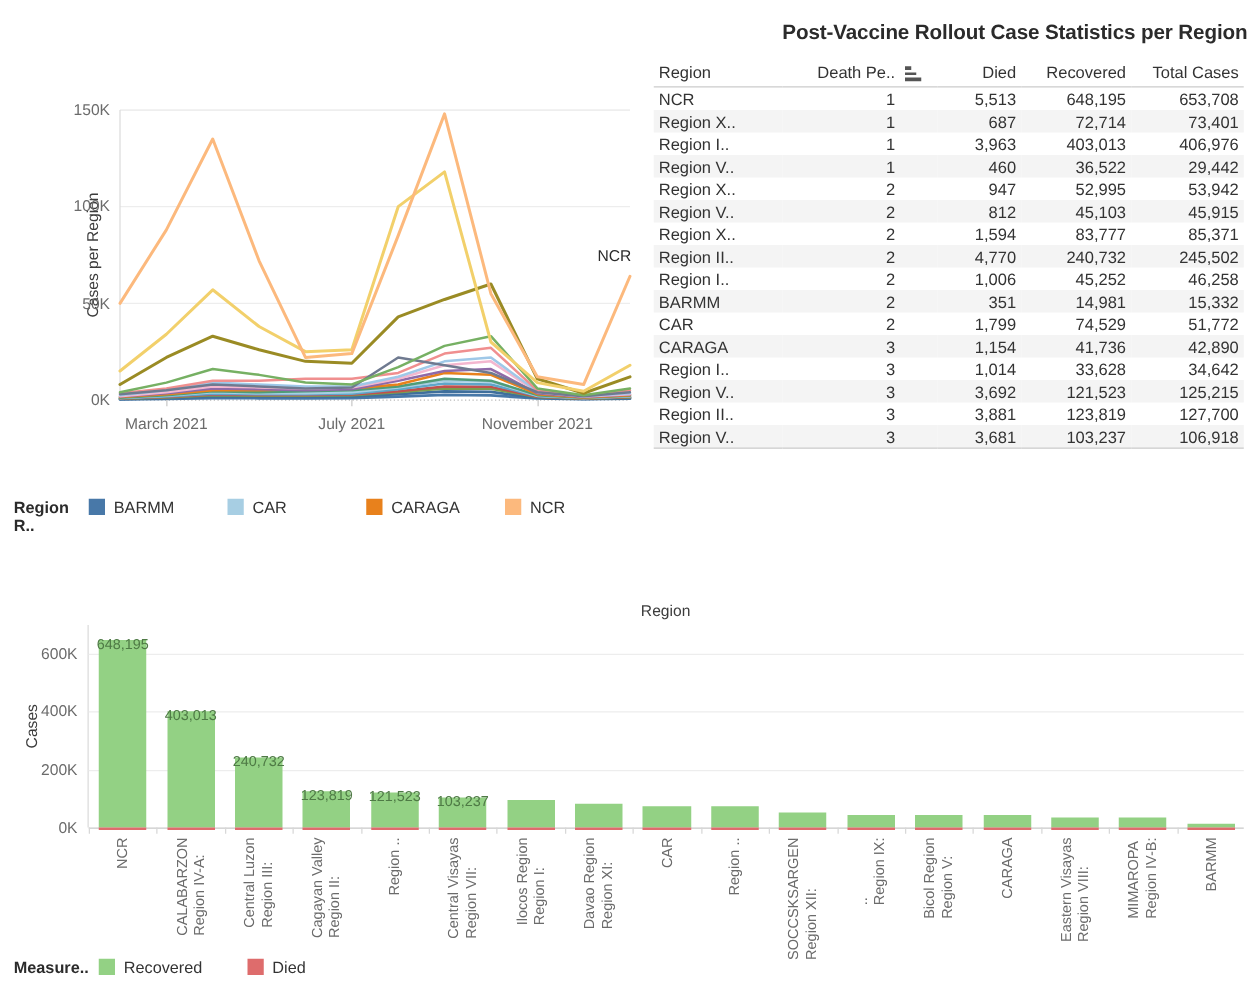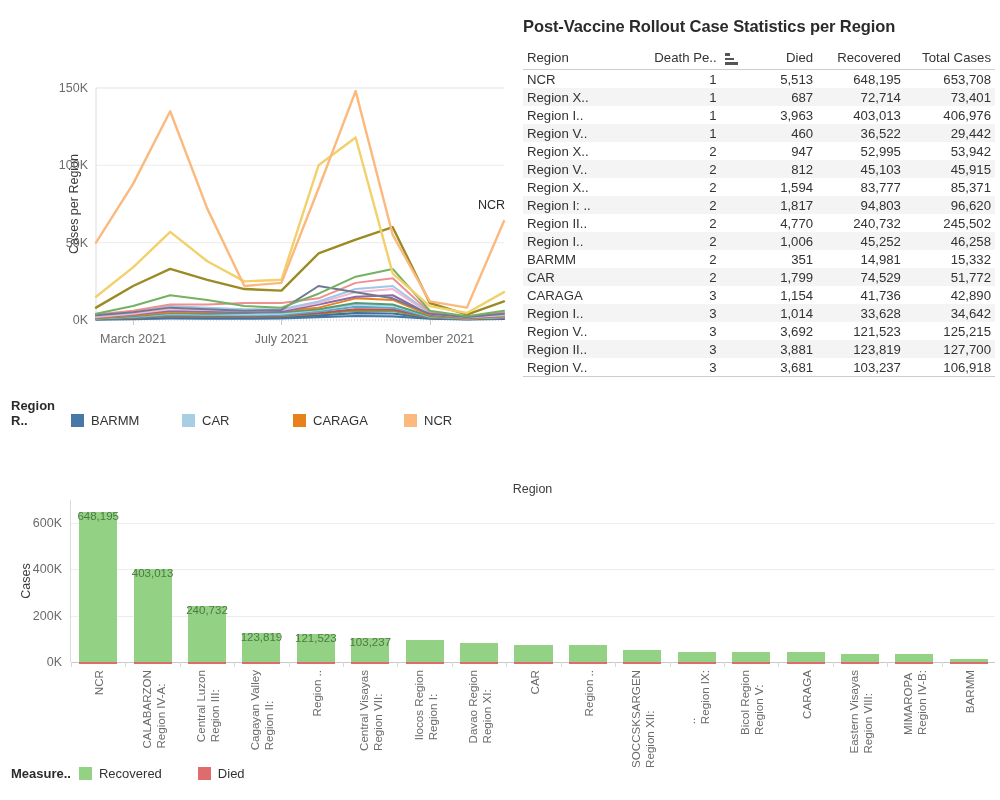--- a/index.html
+++ b/index.html
@@ -76,36 +76,36 @@
   }
   #ncr-annot {
     position: absolute;
     left: 478px; top: 198px;
     font-size: 12.5px;
     color: #2b2b2b;
   }
   
   #line-legend {
     position: absolute; left: 11px; top: 398px;
-    display: flex; align-items: flex-end; gap: 0px;
+    display: flex; align-items: flex-start; gap: 0px;
     font-size: 13px;
   }
   #line-legend .leg-title {
     font-weight: bold; color: #2b2b2b; margin-right: 8px; font-size: 13px;
   }
   .leg-item { display: flex; align-items: center; width: 111px; }
   .leg-swatch { width: 13px; height: 13px; margin-right: 7px; flex: none; }
   .leg-text { color: #333; font-size: 13px; }
 
   
   #table-panel {
     position: absolute; left: 515px; top: 0;
     width: 485px; height: 432px;
   }
-  #table-title { position: absolute; left: 8px; top: 16px; width: 475px; }
+  #table-title { position: absolute; left: 8px; top: 16px; width: 475px; text-align: right; }
   #stats-table {
     position: absolute; left: 8px; top: 48px;
     width: 472px;
     border-collapse: collapse;
     font-size: 13.2px;
   }
   #stats-table th {
     font-weight: normal;
     color: #333;
     padding: 2px 4px 4px 4px;
@@ -326,28 +326,20 @@
           </tr>
           <tr>
             <td class="col-region">Region X..</td>
             <td class="col-dp">2</td>
             <td class="col-sort"></td>
             <td class="col-died">1,594</td>
             <td class="col-rec">83,777</td>
             <td class="col-total">85,371</td>
           </tr>
           <tr>
-            <td class="col-region">Region I: ..</td>
-            <td class="col-dp">2</td>
-            <td class="col-sort"></td>
-            <td class="col-died">1,817</td>
-            <td class="col-rec">94,803</td>
-            <td class="col-total">96,620</td>
-          </tr>
-          <tr>
             <td class="col-region">Region II..</td>
             <td class="col-dp">2</td>
             <td class="col-sort"></td>
             <td class="col-died">4,770</td>
             <td class="col-rec">240,732</td>
             <td class="col-total">245,502</td>
           </tr>
           <tr>
             <td class="col-region">Region I..</td>
             <td class="col-dp">2</td>

